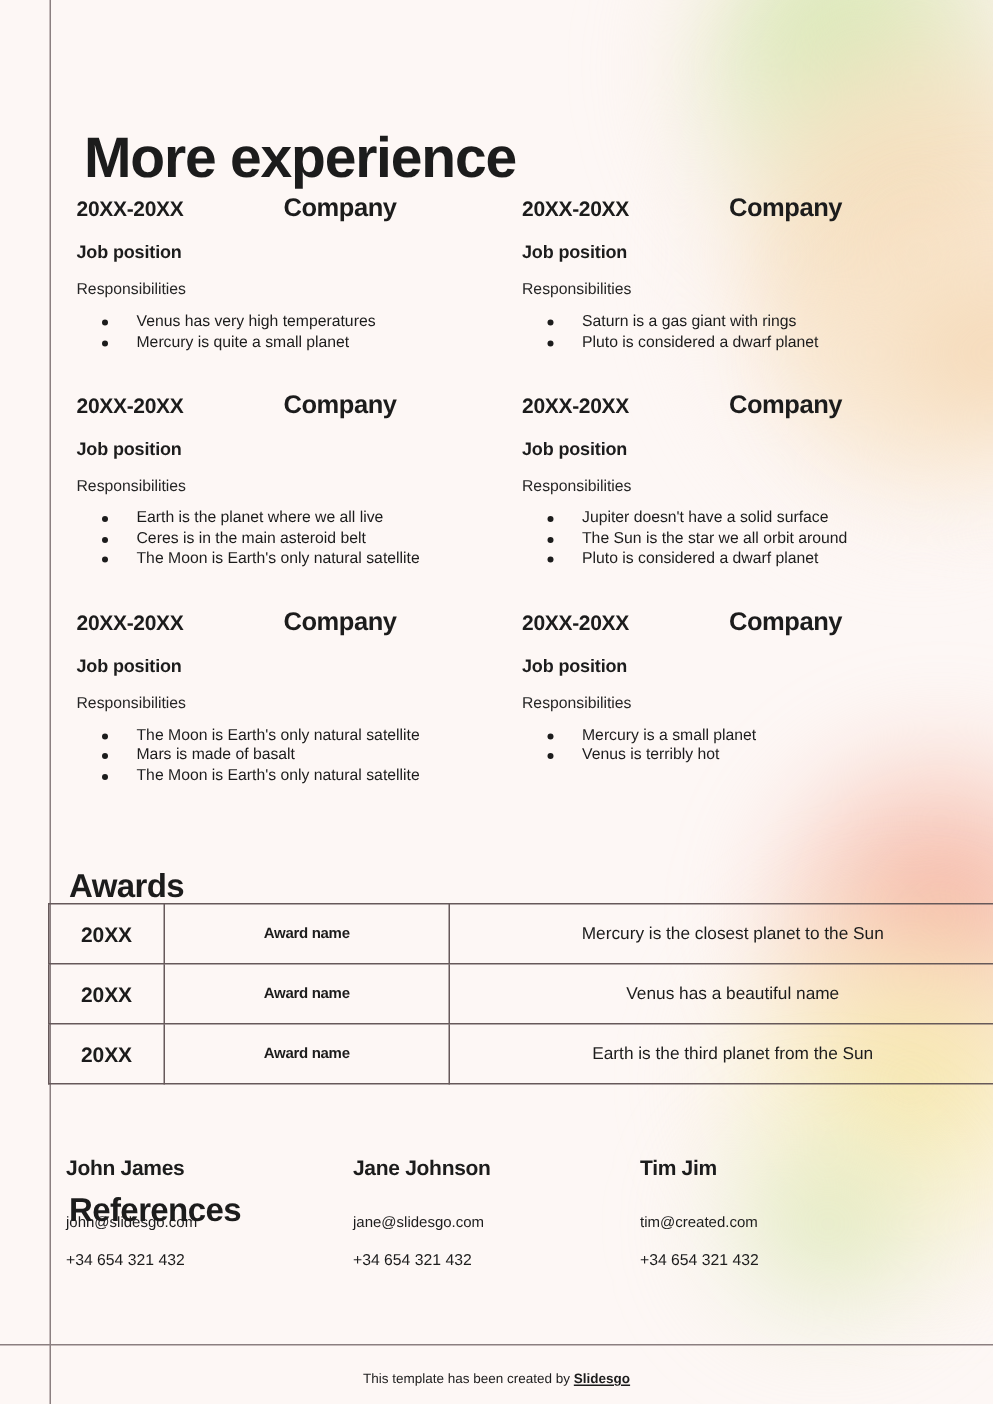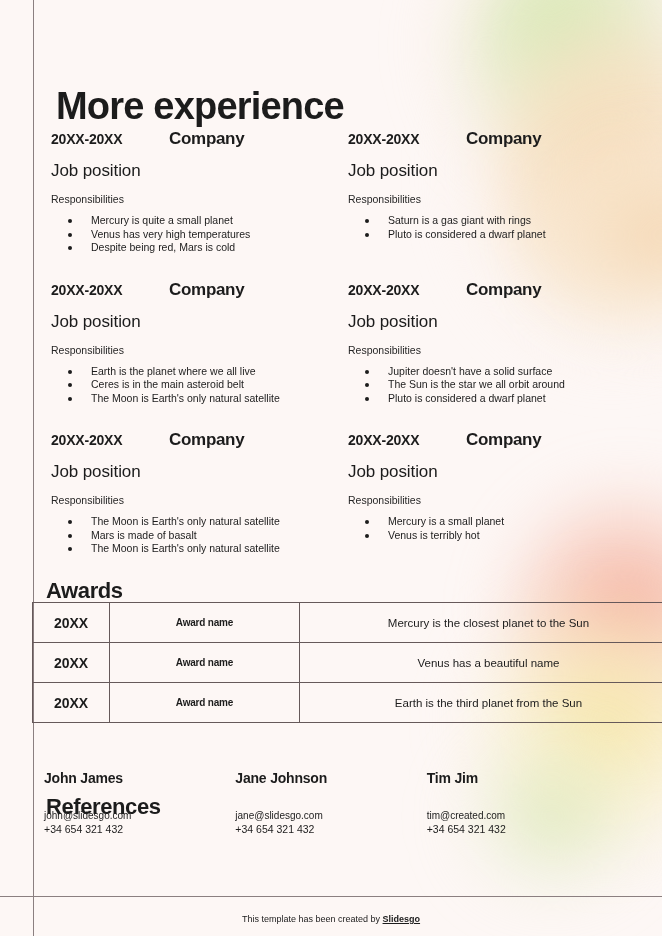--- a/index.html
+++ b/index.html
@@ -125,38 +125,39 @@
   .exp-col {
     width: 297px;
   }
   .exp-col.left  { margin-left: 51px; }
   .exp-col.right { margin-left: 0px; }
 
   .exp-head {
     display: flex;
     align-items: baseline;
     height: 20px;
+    gap: 20px;
   }
   .exp-dates {
     width: 118px;
     font-size: 14px;
     font-weight: 800;
     letter-spacing: -0.2px;
     color: #1c1c1c;
   }
   .exp-company {
     font-size: 17px;
     font-weight: 800;
     letter-spacing: -0.3px;
     color: #1c1c1c;
   }
   .exp-position {
     margin-top: 12px;
-    font-size: 17px;
-    font-weight: 400;
+    font-size: 12px;
+    font-weight: 700;
     letter-spacing: -0.1px;
     color: #1c1c1c;
   }
   .exp-resp-label {
     margin-top: 12px;
     font-size: 10.5px;
     font-weight: 400;
     color: #262626;
   }
   .exp-bullets {
@@ -250,21 +251,21 @@
     font-weight: 800;
     letter-spacing: -0.2px;
     color: #1c1c1c;
   }
   .ref-email {
     margin-top: 24px;
     font-size: 10px;
     color: #1c1c1c;
   }
   .ref-phone {
-    margin-top: 2px;
+    margin-top: 13px;
     font-size: 10.5px;
     color: #1c1c1c;
   }
 
   
   .footer {
     position: absolute;
     left: 0;
     top: 914px;
     width: 662px;
@@ -299,23 +300,22 @@
 
     <div class="exp-row">
       <div class="exp-col left">
         <div class="exp-head">
           <div class="exp-dates">20XX-20XX</div>
           <div class="exp-company">Company</div>
         </div>
         <div class="exp-position">Job position</div>
         <div class="exp-resp-label">Responsibilities</div>
         <ul class="exp-bullets">
+          <li>Venus has very high temperatures</li>
           <li>Mercury is quite a small planet</li>
-          <li>Venus has very high temperatures</li>
-          <li>Despite being red, Mars is cold</li>
         </ul>
       </div>
       <div class="exp-col right">
         <div class="exp-head">
           <div class="exp-dates">20XX-20XX</div>
           <div class="exp-company">Company</div>
         </div>
         <div class="exp-position">Job position</div>
         <div class="exp-resp-label">Responsibilities</div>
         <ul class="exp-bullets">

